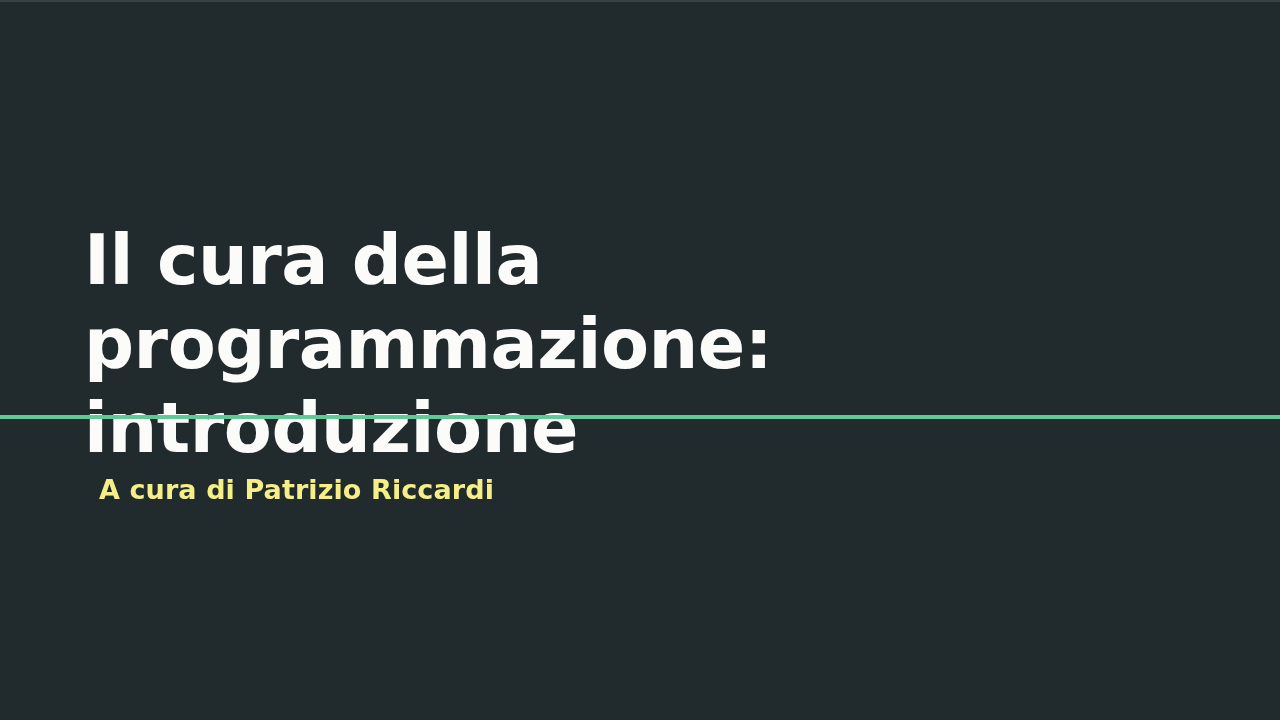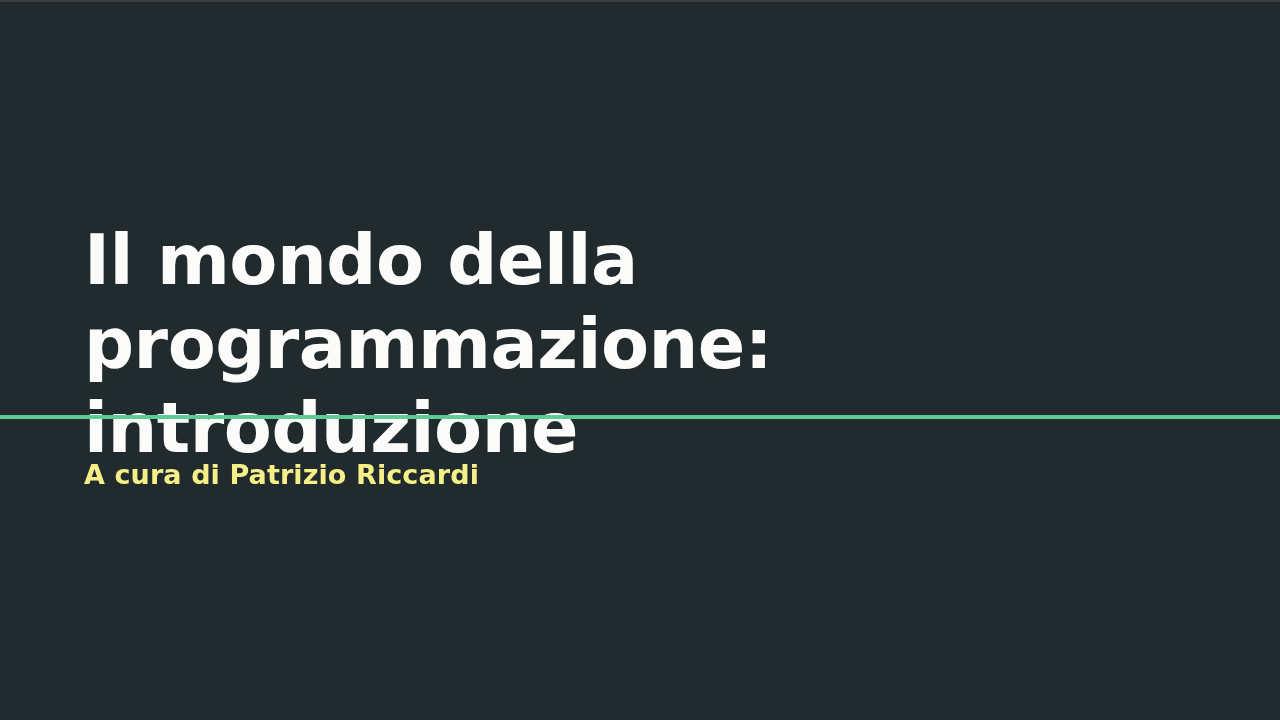--- a/index.html
+++ b/index.html
@@ -61,38 +61,38 @@
   }
 
   .subtitle-block {
     position: absolute;
     left: 84px;
     top: 458px;
     width: 1100px;
   }
 
   .slide-subtitle {
-    margin: 0;
+    margin: 15px;
     color: #f6ef88;
     font-family: "DejaVu Sans", "Liberation Sans", sans-serif;
     font-size: 27px;
     font-weight: 700;
     line-height: 34px;
     letter-spacing: 0.1px;
   }
 </style>
 </head>
 <body>
 
 <div class="slide">
 
   <div class="top-edge-line"></div>
 
   <div class="title-block">
-    <h1 class="slide-title">Il mondo della programmazione:
+    <h1 class="slide-title">Il cura della programmazione:
 introduzione</h1>
   </div>
 
   <div class="divider"></div>
 
   <div class="subtitle-block">
     <p class="slide-subtitle">A cura di Patrizio Riccardi</p>
   </div>
 
 </div>

